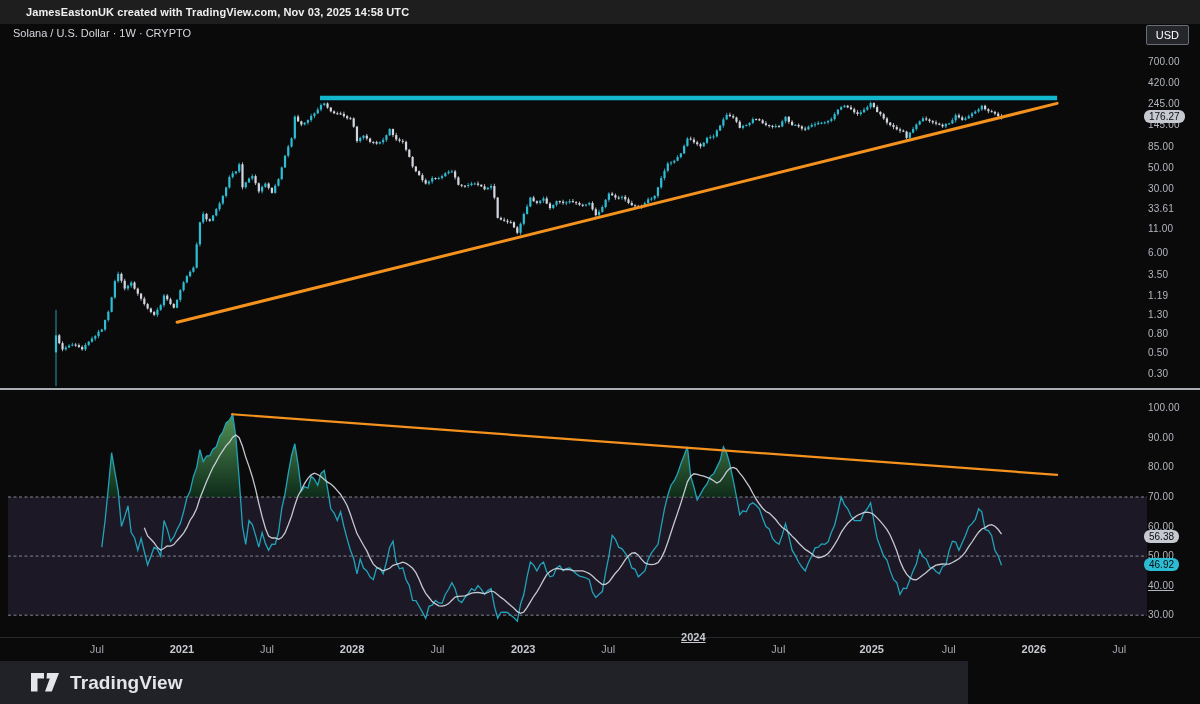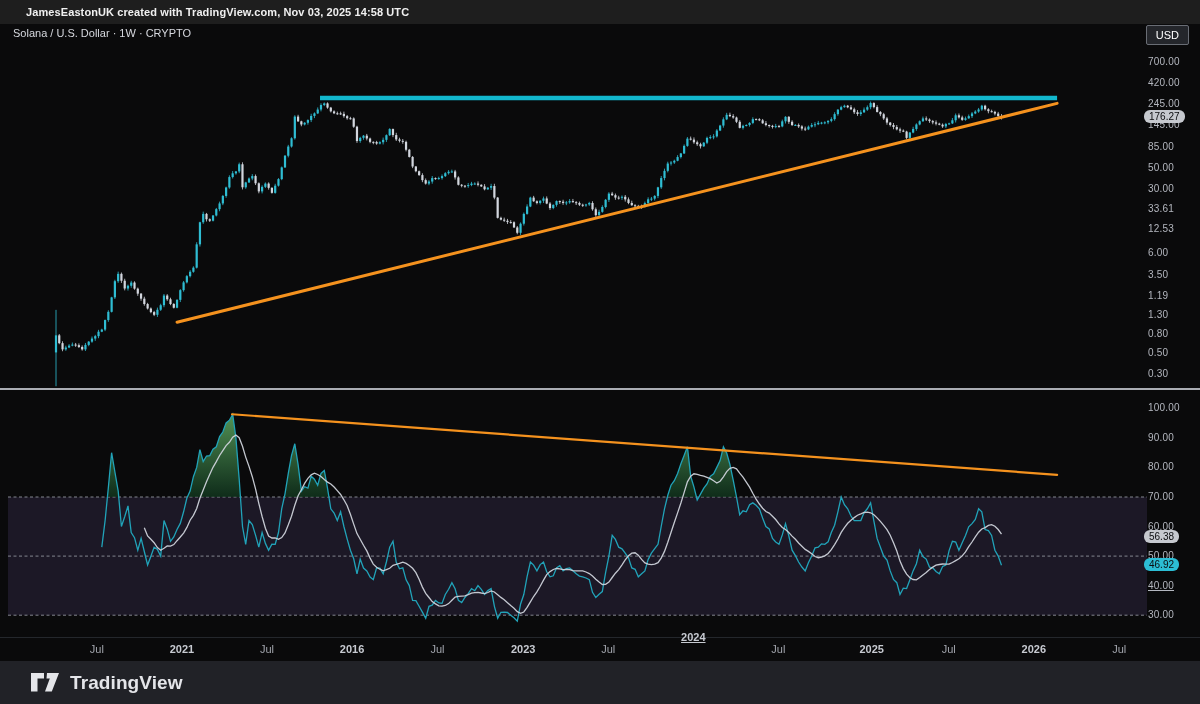--- a/index.html
+++ b/index.html
@@ -18,21 +18,21 @@
               letter-spacing:.2px;white-space:nowrap;}
   .time-label{position:absolute;color:#a2a5ad;font-size:11px;z-index:4;transform:translateX(-50%);
               white-space:nowrap;}
   .time-label.year{color:#c7cad1;font-weight:700;}
   .badge{position:absolute;left:1144px;padding:1px 5px;border-radius:6px;font-size:10px;
          font-weight:500;color:#0c0d10;z-index:5;white-space:nowrap;}
   .badge.gray{background:#c6c9cf;}
   .badge.cyan{background:#2cbdd4;}
   .pane-sep{position:absolute;left:0;top:388px;width:1200px;height:2px;background:#aaadb4;z-index:3;}
   .xaxis-line{position:absolute;left:0;top:637px;width:1200px;height:1px;background:#24272c;z-index:3;}
-  .footer{position:absolute;left:0;top:661px;width:1200px;height:43px;background:#212227;
+  .footer{position:absolute;left:0;top:661px;width:968px;height:43px;background:#212227;
           display:flex;align-items:center;z-index:6;}
   .footer .mark{margin-left:30px;display:flex;align-items:center;}
   .brand{color:#e4e5e9;font-size:19px;font-weight:700;margin-left:10px;letter-spacing:.1px;}
 </style>
 </head>
 <body>
 
 <svg id="chart-svg" width="1200" height="704">
   <defs>
     <linearGradient id="gGrad" x1="0" y1="404" x2="0" y2="497" gradientUnits="userSpaceOnUse">
@@ -659,21 +659,21 @@
 
 <div id="price-axis">
     <div class="axis-label" style="top: 56px;">700.00</div>
     <div class="axis-label" style="top: 76.5352px;">420.00</div>
     <div class="axis-label" style="top: 98.2028px;">245.00</div>
     <div class="axis-label" style="top: 119.289px;">145.00</div>
     <div class="axis-label" style="top: 140.759px;">85.00</div>
     <div class="axis-label" style="top: 162.09px;">50.00</div>
     <div class="axis-label" style="top: 182.625px;">30.00</div>
     <div class="axis-label" style="top: 203.16px;">33.61</div>
-    <div class="axis-label" style="top: 222.958px;">12.53</div>
+    <div class="axis-label" style="top: 222.958px;">11.00</div>
     <div class="axis-label" style="top: 247.325px;">6.00</div>
     <div class="axis-label" style="top: 268.992px;">3.50</div>
     <div class="axis-label" style="top: 289.528px;">1.19</div>
     <div class="axis-label" style="top: 308.806px;">1.30</div>
     <div class="axis-label" style="top: 328.324px;">0.80</div>
     <div class="axis-label" style="top: 347.218px; text-align: right;">0.50</div>
     <div class="axis-label" style="top: 367.753px;">0.30</div>
   </div>
 <div id="rsi-axis">
     <div class="axis-label" style="top: 402.35px;">100.00</div>
@@ -682,21 +682,21 @@
     <div class="axis-label" style="top: 491px;">70.00</div>
     <div class="axis-label" style="top: 520.55px;">60.00</div>
     <div class="axis-label" style="top: 550.1px;">50.00</div>
     <div class="axis-label" style="top: 579.65px; text-decoration: underline;">40.00</div>
     <div class="axis-label" style="top: 609.2px;">30.00</div>
   </div>
 <div id="time-axis">
     <div class="time-label" style="left: 96.8937px; top: 643px;">Jul</div>
     <div class="time-label year" style="left: 181.953px; top: 643px;">2021</div>
     <div class="time-label" style="left: 267.012px; top: 643px;">Jul</div>
-    <div class="time-label year" style="left: 352.071px; top: 643px;">2016</div>
+    <div class="time-label year" style="left: 352.071px; top: 643px;">2028</div>
     <div class="time-label" style="left: 437.457px; top: 643px;">Jul</div>
     <div class="time-label year" style="left: 523.17px; top: 643px;">2023</div>
     <div class="time-label" style="left: 608.229px; top: 643px;">Jul</div>
     <div class="time-label year" style="left: 693.288px; top: 631px; text-decoration: underline;">2024</div>
     <div class="time-label" style="left: 778.347px; top: 643px;">Jul</div>
     <div class="time-label year" style="left: 863.733px; top: 643px; margin-left: 8px;">2025</div>
     <div class="time-label" style="left: 948.792px; top: 643px;">Jul</div>
     <div class="time-label year" style="left: 1033.85px; top: 643px;">2026</div>
     <div class="time-label" style="left: 1119.24px; top: 643px;">Jul</div>
   </div>

